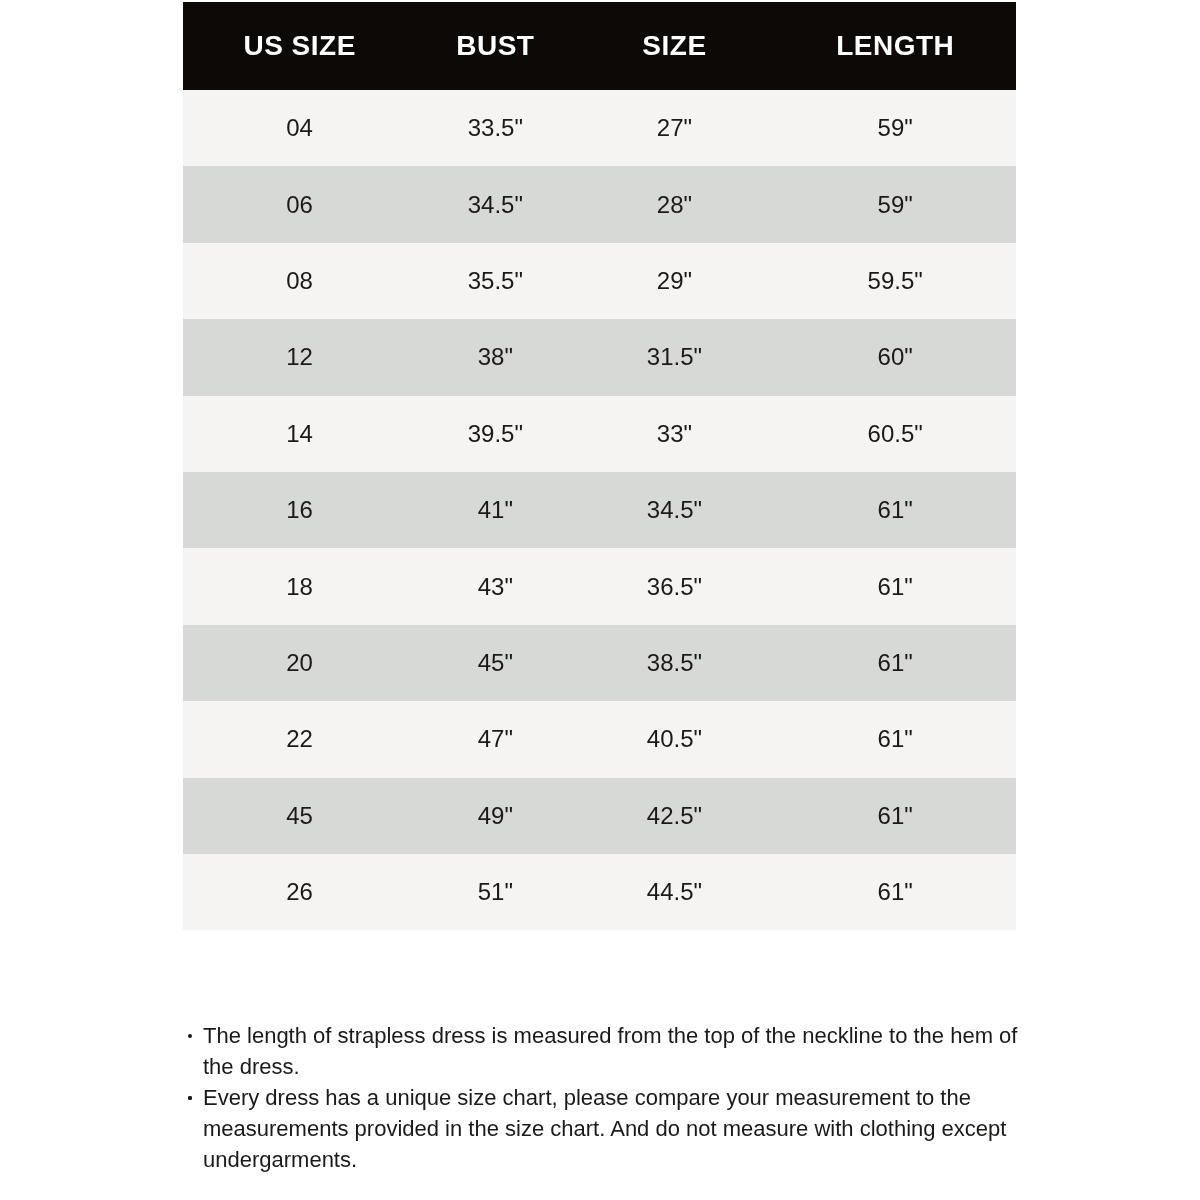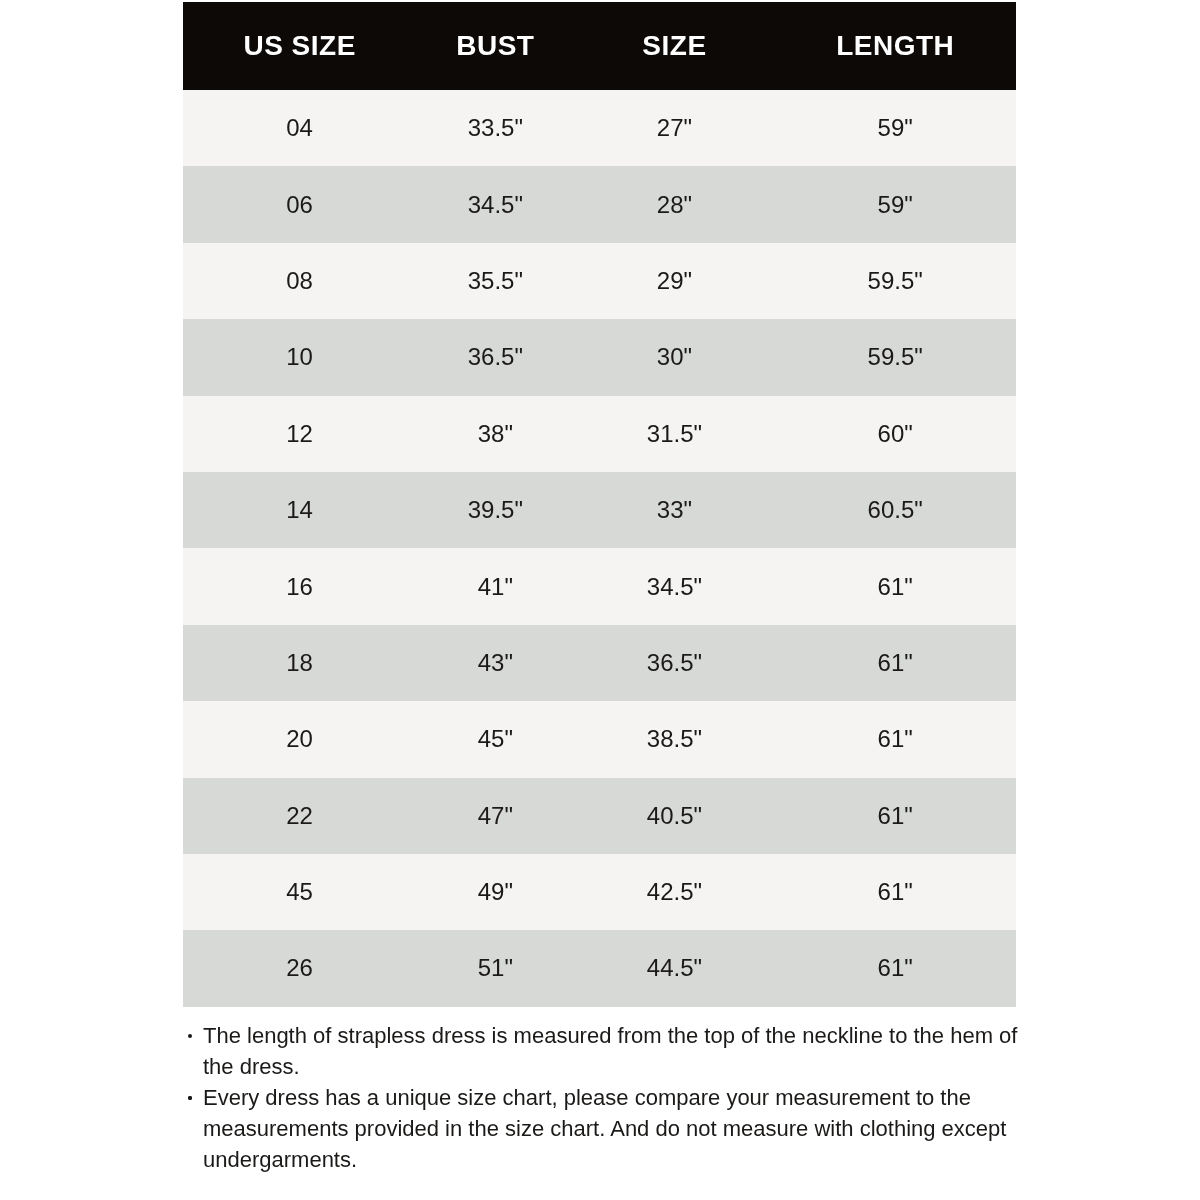--- a/index.html
+++ b/index.html
@@ -106,26 +106,20 @@
           <td>28"</td>
           <td>59"</td>
         </tr>
         <tr>
           <td>08</td>
           <td>35.5"</td>
           <td>29"</td>
           <td>59.5"</td>
         </tr>
         <tr>
-          <td>10</td>
-          <td>36.5"</td>
-          <td>30"</td>
-          <td>59.5"</td>
-        </tr>
-        <tr>
           <td>12</td>
           <td>38"</td>
           <td>31.5"</td>
           <td>60"</td>
         </tr>
         <tr>
           <td>14</td>
           <td>39.5"</td>
           <td>33"</td>
           <td>60.5"</td>

